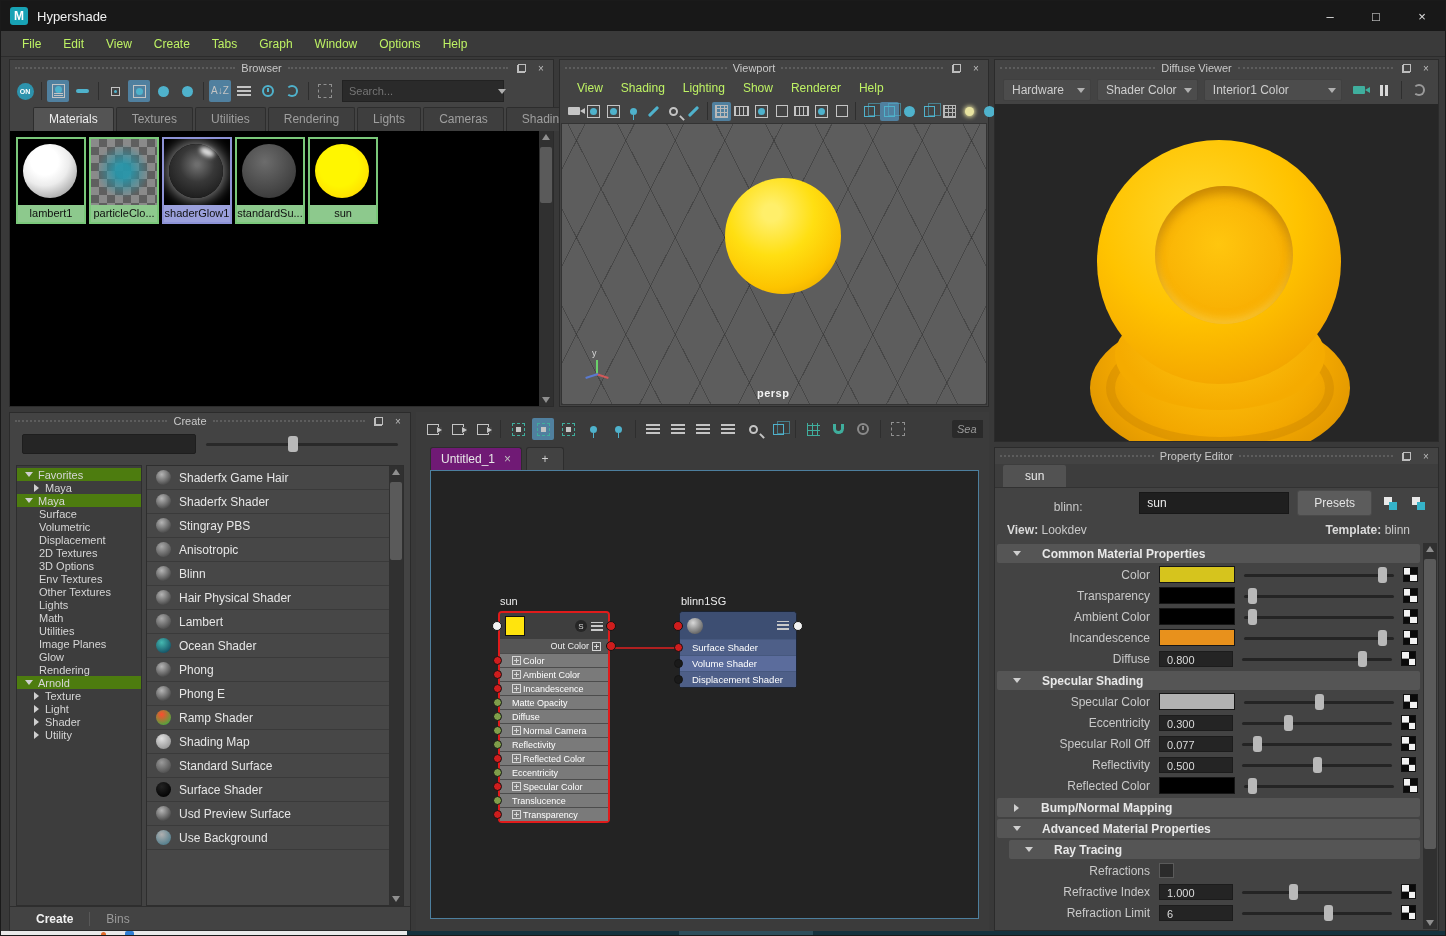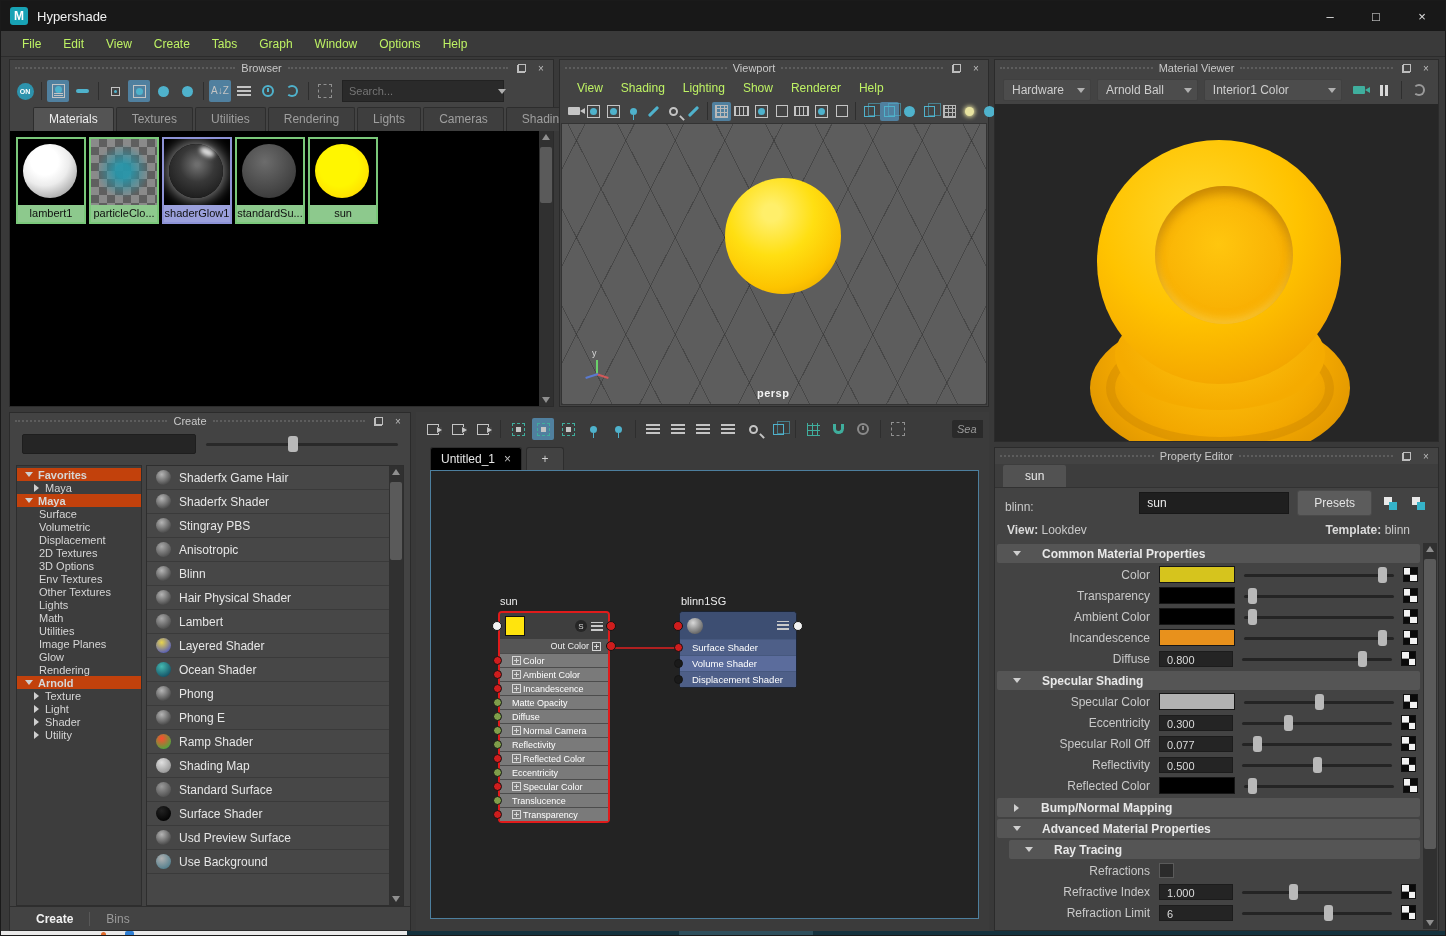--- a/index.html
+++ b/index.html
@@ -157,37 +157,37 @@
   
   #p-create{left:8px;top:411px;width:402px;height:519px;}
   #c-controls{height:30px;display:flex;align-items:center;gap:10px;padding:0 12px;flex:0 0 auto;}
   #c-filter{width:172px;height:18px;background:#252525;border:1px solid #1e1e1e;border-radius:2px;}
   .slider{position:relative;height:18px;flex:1;}
   .slider .track{position:absolute;left:0;right:0;top:8px;height:3px;background:#292929;border-radius:2px;}
   .slider .handle{position:absolute;top:1px;width:10px;height:16px;background:#b9b9b9;border-radius:3px;}
   #c-body{flex:1;display:flex;gap:4px;padding:6px 6px 0 6px;overflow:hidden;}
   #c-tree{width:124px;background:#3d3d3d;border:1px solid #2e2e2e;overflow:hidden;flex:0 0 auto;padding-top:2px;}
   .trow{height:13px;display:flex;align-items:center;font-size:11px;color:#d6d6d6;white-space:nowrap;}
-  .trow.hdr{background:#c2410c;font-weight:bold;}
+  .trow.hdr{background:#4d7c0f;}
   .car-d{border-top:5px solid #cfcfcf;border-left:4px solid transparent;border-right:4px solid transparent;margin:0 5px 0 6px;}
   .car-r{border-left:5px solid #cfcfcf;border-top:4px solid transparent;border-bottom:4px solid transparent;margin:0 6px 0 7px;}
   #c-list{flex:1;position:relative;background:#474747;border:1px solid #2e2e2e;overflow:hidden;}
   .lrow{height:23px;display:flex;align-items:center;gap:8px;padding-left:9px;border-bottom:1px solid #3a3a3a;
         font-size:12px;color:#e6e6e6;margin-right:14px;}
   .licon{width:15px;height:15px;border-radius:50%;flex:0 0 auto;}
   #c-tabs{height:23px;display:flex;align-items:center;gap:4px;padding-left:14px;flex:0 0 auto;border-top:1px solid #2e2e2e;}
   #c-tabs .bt{font-size:12px;padding:0 12px;}
   #c-tabs .bt.active{color:#f2f2f2;font-weight:bold;}
   #c-tabs .bt.idle{color:#9a9a9a;}
   #c-tabs .tdiv{width:1px;height:14px;background:#585858;}
   
   #p-nodeed{left:415px;top:411px;width:573px;height:519px;border:none;background:#3b3b3b;}
   #n-toolbar{height:34px;display:flex;align-items:center;gap:3px;padding:0 6px;flex:0 0 auto;font-style:italic;}
   #n-tabs{height:24px;display:flex;align-items:flex-end;flex:0 0 auto;}
-  .ntab{height:22px;background:#000000;padding:0 10px;display:flex;align-items:center;gap:9px;font-size:12px;
+  .ntab{height:22px;background:#701a75;padding:0 10px;display:flex;align-items:center;gap:9px;font-size:12px;
         color:#e8e8e8;border-radius:3px 3px 0 0;margin-left:14px;border:1px solid #2d2d2d;border-bottom:none;}
   .ntab .x{color:#c0c0c0;font-size:12px;}
   .ntab-plus{height:22px;width:36px;background:#424242;margin-left:4px;display:flex;align-items:center;justify-content:center;
         color:#cfcfcf;border-radius:3px 3px 0 0;border:1px solid #2d2d2d;border-bottom:none;}
   #n-graph{flex:1;margin:0 10px 12px 14px;border:1px solid #4d7f9e;background:#232323;position:relative;overflow:hidden;}
   .node-title{position:absolute;font-size:11px;color:#ececec;}
   .node{position:absolute;box-sizing:border-box;border-radius:4px;}
   #sun-node{left:67px;top:140px;width:112px;background:#4c4c4c;border:2px solid #e01b1b;}
   #sun-head{height:26px;background:#3e3e3e;display:flex;align-items:center;gap:4px;padding:0 5px;position:relative;border-radius:2px 2px 0 0;}
   #sun-swatch{width:18px;height:18px;background:#ffe40d;border:1px solid #101010;}
@@ -210,21 +210,21 @@
   .brow .port{width:9px;height:9px;left:-6px;top:3px;}
   #conn{position:absolute;left:178px;top:176px;width:70px;height:2px;background:#b02020;}
   #n-searchstub{margin-left:auto;width:26px;height:18px;background:#2a2a2a;color:#9a9a9a;font-size:11px;
       display:flex;align-items:center;padding-left:5px;overflow:hidden;border-radius:2px 0 0 2px;}
   
   #p-propeditor{left:993px;top:446px;width:445px;height:484px;}
   #pe-tabrow{height:23px;background:#3d3d3d;border-bottom:1px solid #323232;display:flex;align-items:flex-end;flex:0 0 auto;}
   #pe-tab{height:22px;background:#525252;padding:0 22px;display:flex;align-items:center;font-size:12px;color:#e8e8e8;margin-left:8px;
           border-radius:2px 2px 0 0;}
   #pe-namerow{height:30px;display:flex;align-items:center;gap:8px;padding:0 10px;flex:0 0 auto;}
-  #pe-typelabel{width:132px;text-align:left;color:#c9c9c9;margin-top:8px;}
+  #pe-typelabel{width:132px;text-align:center;color:#c9c9c9;margin-top:8px;}
   #pe-name{width:150px;height:22px;background:#1f1f1f;border:1px solid #181818;color:#ececec;font-size:12px;
            padding-left:7px;font-family:"Liberation Sans",sans-serif;box-sizing:border-box;}
   #pe-presets{height:24px;padding:0 16px;background:#5c5c5c;border:1px solid #4a4a4a;border-radius:3px;color:#e4e4e4;
            font-size:12px;display:flex;align-items:center;}
   #pe-viewrow{height:24px;display:flex;align-items:center;justify-content:space-between;padding:0 12px 0 12px;
            font-size:12px;color:#c9c9c9;flex:0 0 auto;margin-right:16px;}
   #pe-viewrow b{color:#dadada;}
   #pe-sections{flex:1;position:relative;padding-right:16px;overflow:hidden;}
   .sec-h{height:19px;margin:2px 2px 1px 2px;background:#555;border-radius:2px;display:flex;align-items:center;padding-left:10px;}
   .sec-h.indent{margin-left:14px;}
@@ -480,34 +480,34 @@
           <span class="az"></span>
         <span class="ylab">y</span>
       </div>
       <div id="persp-label">persp</div>
     </div>
   </div>
 
   <div class="panel" id="p-matviewer">
     <div class="phead">
       <span class="pdots"></span>
-      <span class="ptitle">Material Viewer</span>
+      <span class="ptitle">Diffuse Viewer</span>
       <span class="pdots"></span>
       <span class="pbtn">
           <span class="float-g"></span>
         </span>
       <span class="pbtn">×</span>
     </div>
     <div id="mv-toolbar">
       <div class="dd" style="width:96px;">
         <span>Hardware</span>
         <span class="dcaret" style="margin-left:auto;"></span>
       </div>
       <div class="dd" style="width:112px;">
-        <span>Arnold Ball</span>
+        <span>Shader Color</span>
         <span class="dcaret" style="margin-left:auto;"></span>
       </div>
       <div class="dd" style="width:158px;">
         <span>Interior1 Color</span>
         <span class="dcaret" style="margin-left:auto;"></span>
       </div>
       <span id="mv-icons" style="display:flex;align-items:center;gap:3px;">
           <span class="ic">
             <span class="s camt"></span>
           </span>
@@ -662,24 +662,20 @@
               <span class="licon" style="background: radial-gradient(circle at 38% 30%, rgb(181, 181, 181), rgb(60, 60, 60) 85%);"></span>
               <span>Blinn</span>
             </div>
             <div class="lrow">
               <span class="licon" style="background: radial-gradient(circle at 38% 30%, rgb(181, 181, 181), rgb(60, 60, 60) 85%);"></span>
               <span>Hair Physical Shader</span>
             </div>
             <div class="lrow">
               <span class="licon" style="background: radial-gradient(circle at 38% 30%, rgb(168, 168, 168), rgb(68, 68, 68) 85%);"></span>
               <span>Lambert</span>
-            </div>
-            <div class="lrow">
-              <span class="licon" style="background: radial-gradient(circle at 38% 30%, rgb(232, 212, 77), rgb(74, 82, 192) 85%);"></span>
-              <span>Layered Shader</span>
             </div>
             <div class="lrow">
               <span class="licon" style="background: radial-gradient(circle at 38% 30%, rgb(69, 184, 176), rgb(16, 74, 96) 85%);"></span>
               <span>Ocean Shader</span>
             </div>
             <div class="lrow">
               <span class="licon" style="background: radial-gradient(circle at 38% 30%, rgb(181, 181, 181), rgb(60, 60, 60) 85%);"></span>
               <span>Phong</span>
             </div>
             <div class="lrow">

